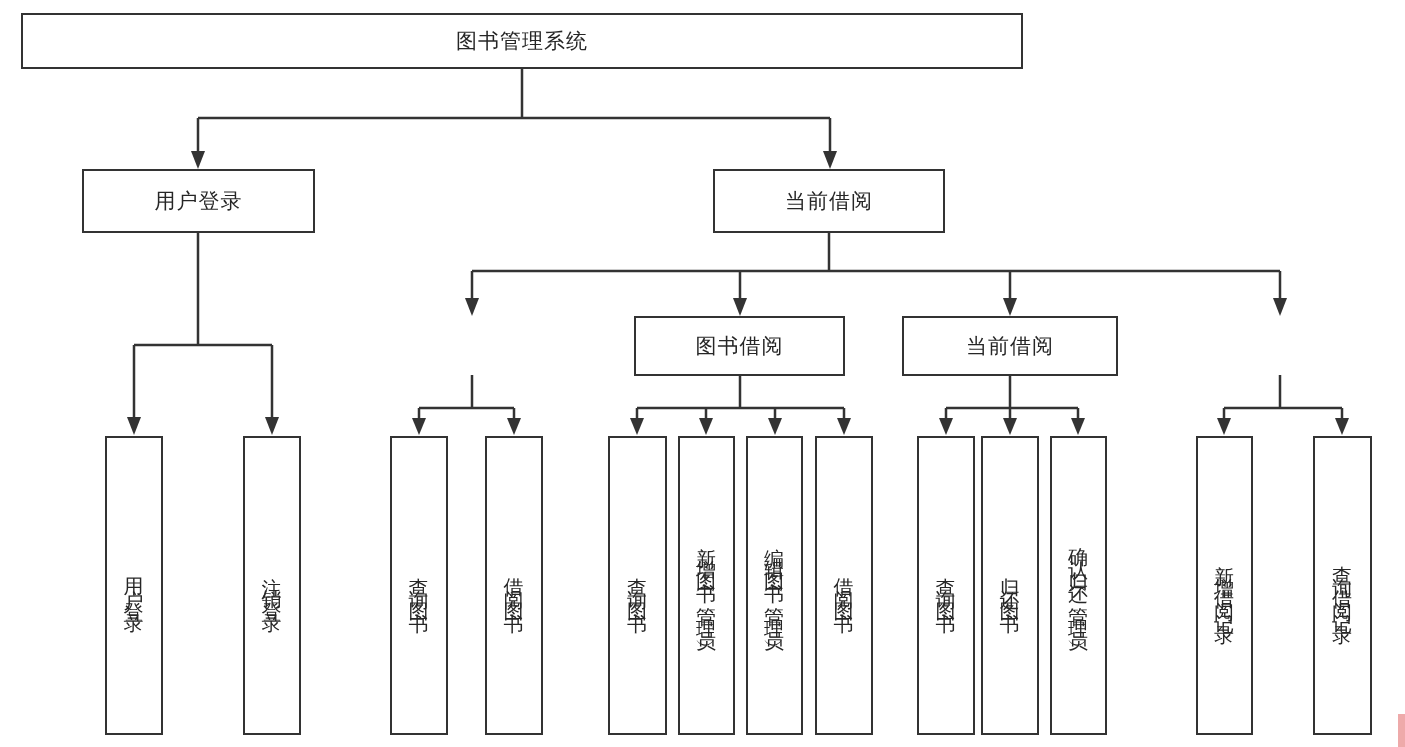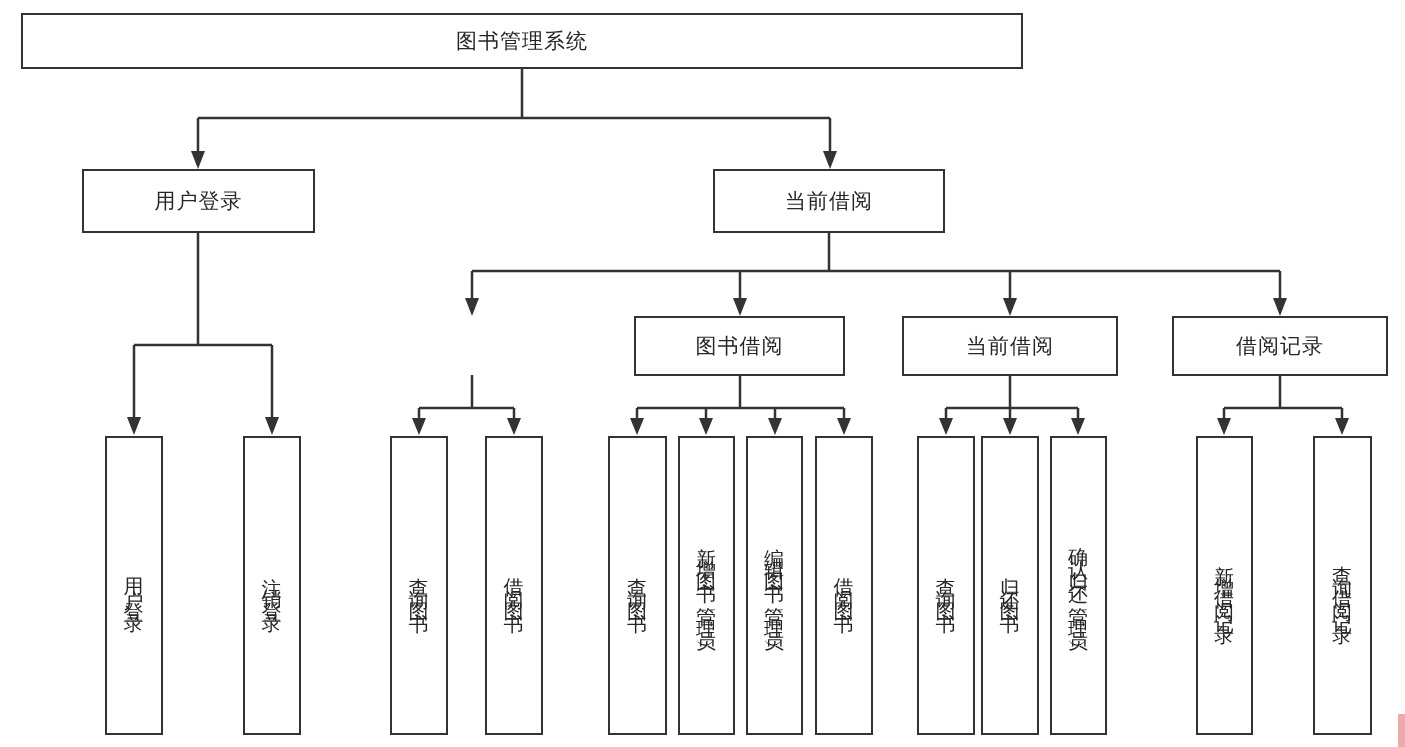--- a/index.html
+++ b/index.html
@@ -104,23 +104,20 @@
   <div class="node hnode" style="left:713px;top:169px;width:232px;height:64px;">
     <span>当前借阅</span>
   </div>
 
   <div class="node hnode" style="left:634px;top:316px;width:211px;height:60px;font-family:Liberation Serif, serif;">
     <span>图书借阅</span>
   </div>
   <div class="node hnode" style="left:902px;top:316px;width:216px;height:60px;">
     <span>当前借阅</span>
   </div>
-  <div class="node hnode" style="left:1172px;top:316px;width:216px;height:60px;">
-    <span>借阅记录</span>
-  </div>
 
   <div class="node vnode" style="left:105px;width:58px;">
     <span class="vtext">用户登录</span>
   </div>
   <div class="node vnode" style="left:243px;width:58px;">
     <span class="vtext">注销登录</span>
   </div>
 
   <div class="node vnode" style="left:390px;width:58px;">
     <span class="vtext">查询图书</span>

